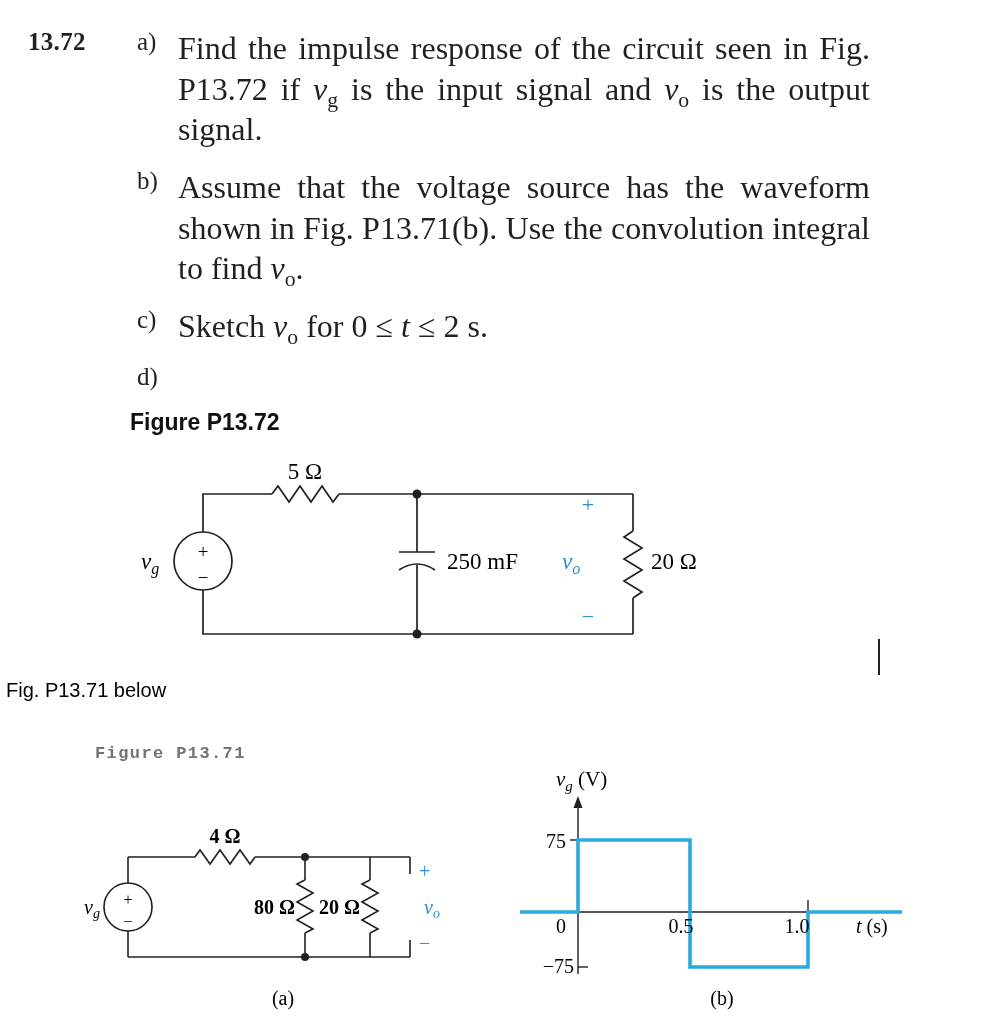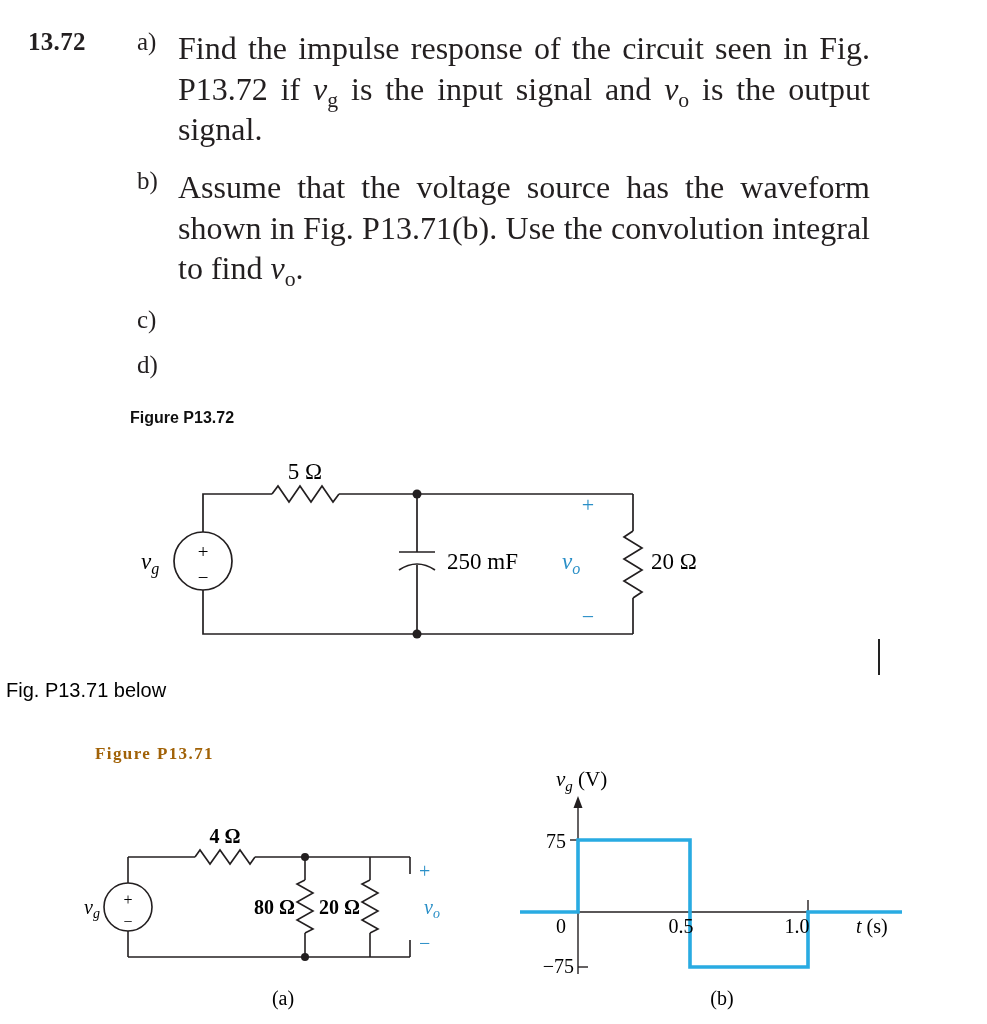--- a/index.html
+++ b/index.html
@@ -12,25 +12,25 @@
   .problem{position:absolute;left:28px;top:16px;width:842px;display:flex}
   .prob-num{font-size:25px;font-weight:700;width:109px;flex:none;letter-spacing:.3px}
   .parts{flex:1;display:flex;flex-direction:column;gap:17px}
   .part{display:flex}
   .part-label{font-size:25px;width:41px;flex:none}
   .part-text{font-size:32px;line-height:1.27;text-align:justify}
   i.var{font-style:italic}
   sub.vsub{font-size:.68em;line-height:0}
   
   .fig72-title{position:absolute;left:130px;top:397px;font-family:"Liberation Sans",sans-serif;
-    font-weight:700;font-size:16px;color:#101010}
+    font-weight:700;font-size:23px;color:#101010}
   .note{position:absolute;left:6px;top:667px;font-family:"Liberation Sans",sans-serif;
     font-weight:400;font-size:20px;color:#000}
-  .fig71-title{position:absolute;left:95px;top:732px;font-family:Liberation Serif, serif;
-    font-weight:700;font-size:17px;letter-spacing:1.4px;color:#a16207}
+  .fig71-title{position:absolute;left:95px;top:732px;font-family:Liberation Mono, monospace;
+    font-weight:700;font-size:17px;letter-spacing:1.4px;color:#737373}
   .cursor{position:absolute;left:878px;top:627px;width:2px;height:36px;background:#222}
   svg{position:absolute;overflow:visible}
   svg text{font-family:"Liberation Serif",serif}
 </style>
 </head>
 <body>
 
 <div class="page abs" style="left:0;top:12px;width:801px;height:1024px">
 
   <div class="problem">
@@ -39,20 +39,21 @@
       <div class="part">
         <span class="part-label">a)</span>
         <span class="part-text">Find the impulse response of the circuit seen in Fig. P13.72 if <i class="var">v</i><sub class="vsub">g</sub> is the input signal and <i class="var">v</i><sub class="vsub">o</sub> is the output signal.</span>
       </div>
       <div class="part">
         <span class="part-label">b)</span>
         <span class="part-text">Assume that the voltage source has the waveform shown in Fig. P13.71(b). Use the convolution integral to find <i class="var">v</i><sub class="vsub">o</sub>.</span>
       </div>
       <div class="part">
         <span class="part-label">c)</span>
+        <span class="part-text">Sketch <i class="var">v</i><sub class="vsub">o</sub> for 0 ≤ <i class="var">t</i> ≤ 2 s.</span>
       </div>
       <div class="part">
         <span class="part-label">d)</span>
       </div>
     </div>
   </div>
 
   <div class="fig72-title">Figure P13.72</div>
 
   <svg style="left:90px;top:430px" width="640" height="210" viewBox="90 430 640 210">

